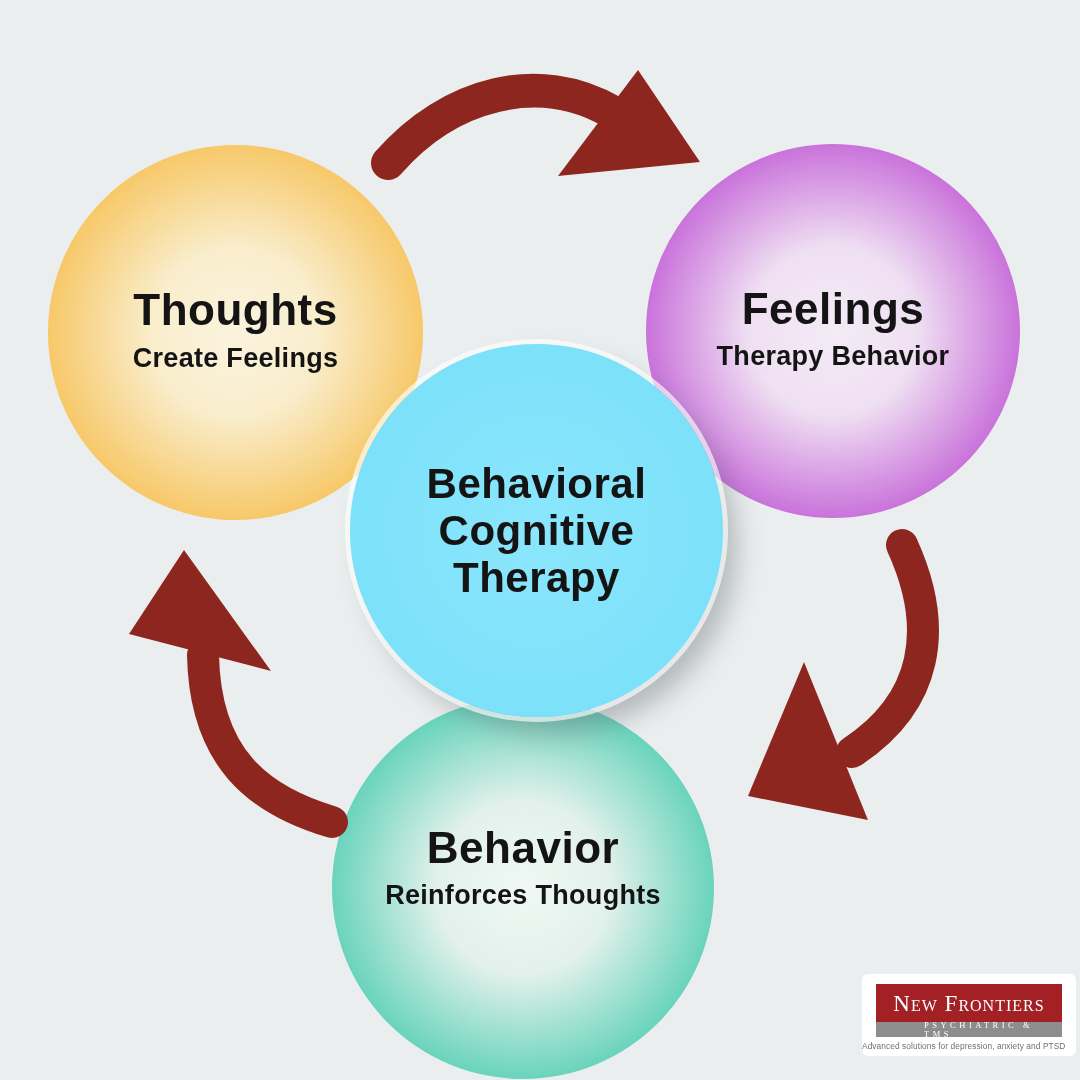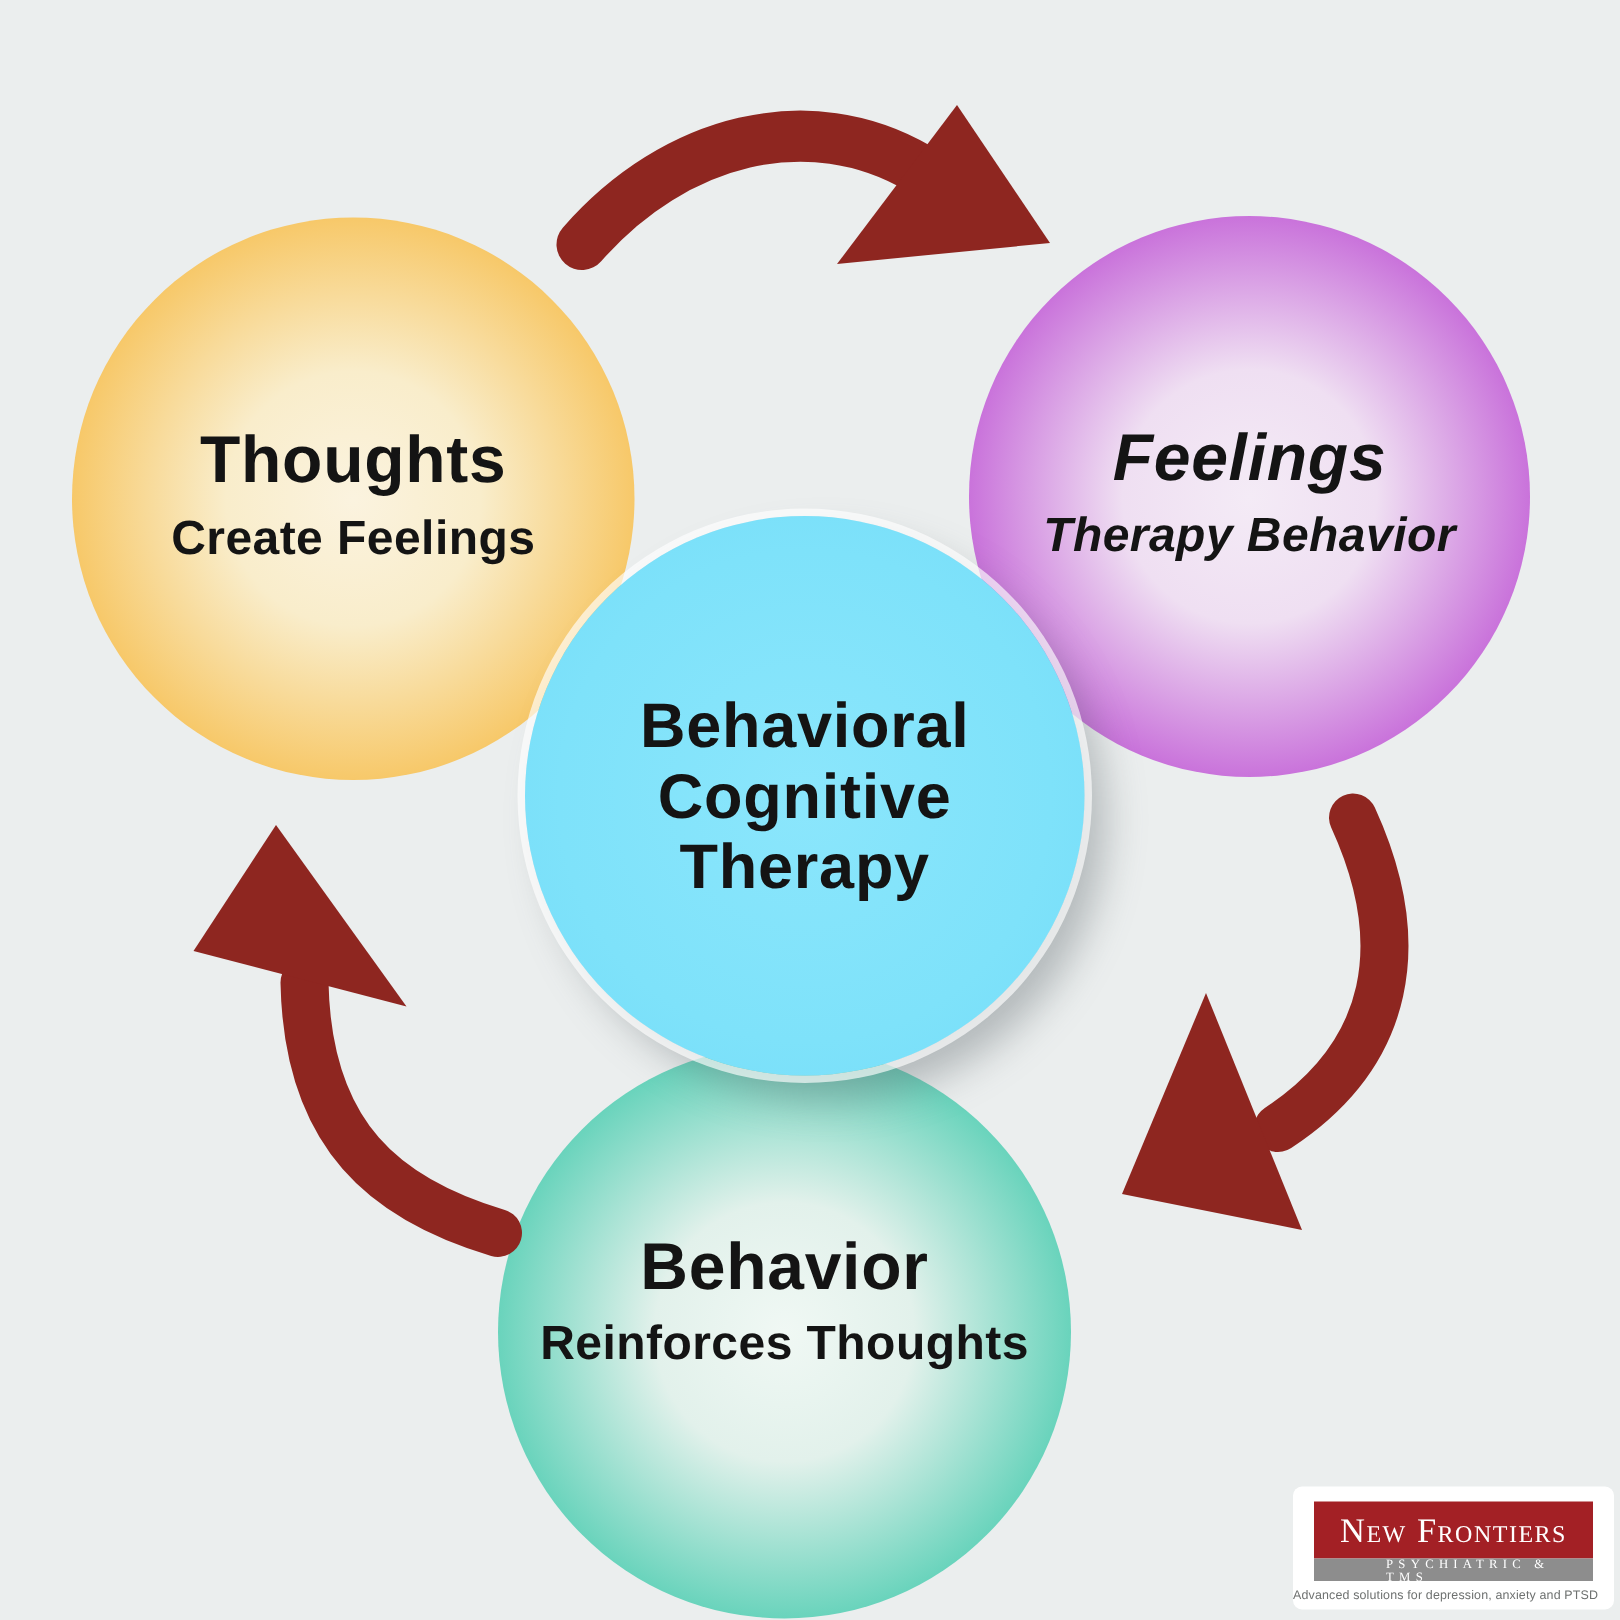--- a/index.html
+++ b/index.html
@@ -33,30 +33,30 @@
     background:radial-gradient(circle, var(--teal-center) 0%, #E2F1EB 32%, #5FD1B8 74%, var(--teal-edge) 95%);
   }
   .circle-center{
     left:350px; top:344px; width:373px; height:373px;
     background:radial-gradient(circle, #8BE6FC 0%, var(--cyan) 62%, #74DCF8 100%);
     box-shadow:0 0 0 5px rgba(255,255,255,0.65), 14px 16px 26px rgba(96,106,110,0.40);
     z-index:5;
   }
   .circle-text{display:flex; flex-direction:column; align-items:center;}
   .circle-thoughts .circle-text{transform:translateY(-2px);}
-  .circle-feelings .circle-text{transform:translateY(-2px);font-style:italic;}
+  .circle-feelings .circle-text{transform:translateY(-2px);}
   .circle-behavior .circle-text{transform:translateY(-20px);}
   .circle-title{font-size:44px; font-weight:700; line-height:1.05; letter-spacing:0.5px;}
-  .circle-subtitle{font-size:32px; font-weight:700; margin-top:9px; letter-spacing:0.3px;}
+  .circle-subtitle{font-size:27px; font-weight:700; margin-top:9px; letter-spacing:0.3px;}
   .center-line{font-size:42px; font-weight:700; line-height:47px; letter-spacing:0.5px;}
   .arrows{position:absolute; inset:0; width:1080px; height:1080px; z-index:3; pointer-events:none;}
   .arrow-body{fill:none; stroke:var(--arrow); stroke-linecap:round;}
   .arrow-head{fill:var(--arrow); stroke:none;}
   .logo-card{
-    position:absolute; right:4px; bottom:7px; width:214px; height:82px;
+    position:absolute; right:4px; bottom:24px; width:214px; height:82px;
     background:#FFFFFF; border-radius:6px; z-index:8;
   }
   .logo-redbar{
     margin:10px 14px 0 14px; height:38px; background:var(--logo-red);
     display:flex; align-items:center; justify-content:center;
     color:#FFFFFF; font-family:"Liberation Serif",serif;
     font-variant:small-caps; font-size:23px; letter-spacing:1px; line-height:1;
   }
   .logo-graybar{
     margin:0 14px; height:15px; background:var(--logo-gray);

